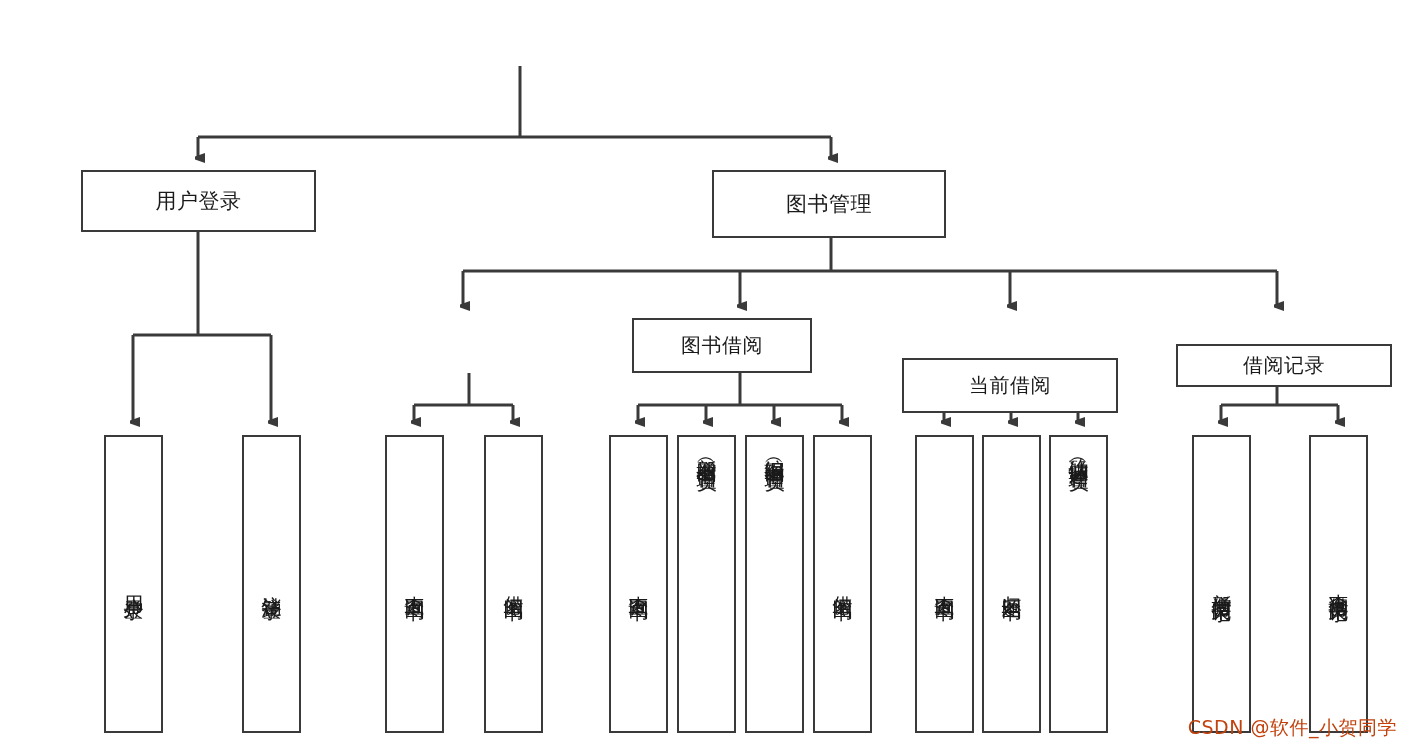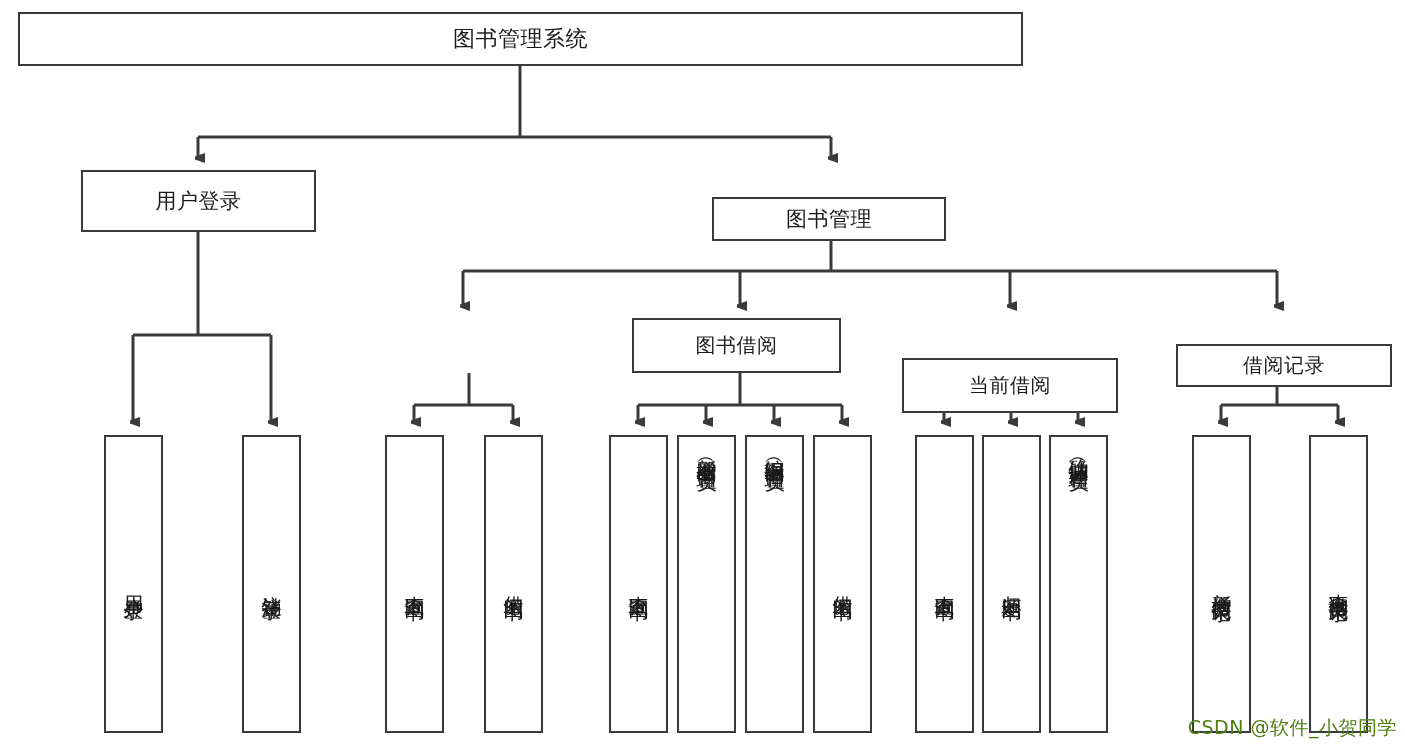--- a/index.html
+++ b/index.html
@@ -66,21 +66,21 @@
     line-height: 1.35;
     letter-spacing: 2px;
     white-space: nowrap;
   }
 
   
   #watermark {
     position: absolute;
     right: 8px;
     bottom: 6px;
-    color: #4d7c0f;
+    color: #c2410c;
     font-size: 19px;
     white-space: nowrap;
     letter-spacing: 0.5px;
     user-select: none;
   }
 </style>
 </head>
 <body>
 
 <div id="canvas">
@@ -128,34 +128,31 @@
       <path d="M1011,405 L1011,422" marker-end="url(#arrow)"></path>
       <path d="M1078,405 L1078,422" marker-end="url(#arrow)"></path>
 
       <path d="M1277,373 L1277,405"></path>
       <path d="M1221,405 L1338,405"></path>
       <path d="M1221,405 L1221,422" marker-end="url(#arrow)"></path>
       <path d="M1338,405 L1338,422" marker-end="url(#arrow)"></path>
     </g>
   </svg>
 
-  <div class="node root" style="left:18px; top:12px; width:1005px; height:54px;">
-    <span class="label">图书管理系统</span>
-  </div>
 
   <div class="node lvl2" style="left:81px; top:170px; width:235px; height:62px;">
     <span class="label">用户登录</span>
   </div>
 
-  <div class="node lvl2" style="left:712px; top:170px; width:234px; height:44px;margin-top:27px;">
+  <div class="node lvl2" style="left:712px; top:170px; width:234px; height:68px;">
     <span class="label">图书管理</span>
   </div>
 
 
-  <div class="node lvl3" style="left:632px; top:318px; width:209px; height:55px;">
+  <div class="node lvl3" style="left:632px; top:318px; width:180px; height:55px;">
     <span class="label">图书借阅</span>
   </div>
 
   <div class="node lvl3" style="left:902px; top:318px; width:216px; height:55px;margin-top:40px;">
     <span class="label">当前借阅</span>
   </div>
 
   <div class="node lvl3" style="left:1176px; top:318px; width:216px; height:43px;margin-top:26px;">
     <span class="label">借阅记录</span>
   </div>

